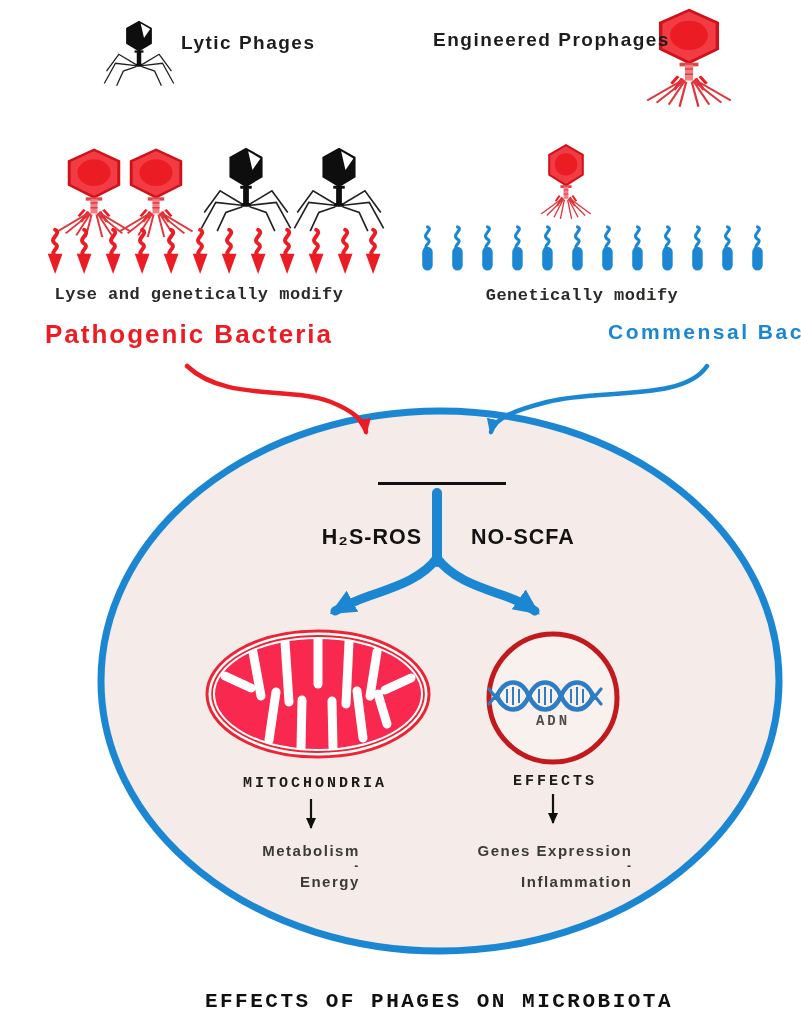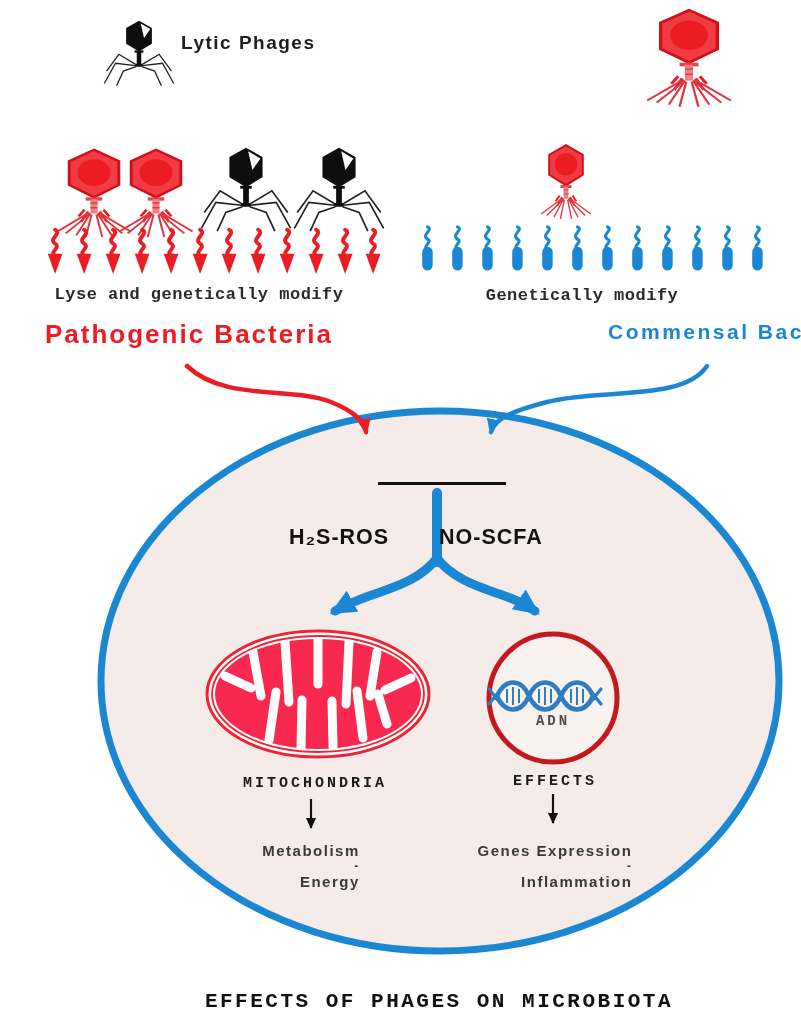--- a/index.html
+++ b/index.html
@@ -15,22 +15,22 @@
   }
   .ctr{transform:translateX(-50%);font-family:Liberation Mono, monospace;}
   .lytic{left:142px;top:33px;font-size:19px;letter-spacing:1.5px;}
   .engineered{left:394px;top:30px;font-size:19px;letter-spacing:1.5px;}
   .lyse{left:160px;top:286px;font-size:17px;letter-spacing:.5px;color:#2a2a28;}
   .pathogenic{left:6px;top:320px;font-size:26px;letter-spacing:2px;color:var(--red);text-align:right;}
   .genetically{left:543px;top:287px;font-size:17px;letter-spacing:.5px;color:#2a2a28;}
   .commensal{left:569px;top:320px;font-size:21px;letter-spacing:2.5px;color:var(--blue);}
   .metabolites{left:403px;top:449px;font-size:25px;letter-spacing:4px;color:#0c0c0c;}
   .metab-underline{position:absolute;left:339px;top:482px;width:128px;height:3px;background:#111;}
-  .h2s{left:250px;top:526px;width:133px;text-align:left;font-size:21.5px;letter-spacing:1px;color:#121212;}
-  .noscfa{left:400px;top:526px;font-size:21.5px;letter-spacing:1px;color:#121212;}
+  .h2s{left:250px;top:526px;width:133px;text-align:right;font-size:21.5px;letter-spacing:1px;color:#121212;}
+  .noscfa{left:432px;top:526px;font-size:21.5px;letter-spacing:1px;color:#121212;}
   .organelle-title{font-size:15px;letter-spacing:3px;color:#1b1b19;}
   .mito-title{left:276px;top:776px;}
   .nuc-title{left:516px;top:774px;}
   .effects{position:absolute;text-align:right;font-weight:bold;font-size:15px;
     letter-spacing:1.5px;color:#3a3a38;transform:translateX(-50%);line-height:17px;}
   .mito-effects{left:272px;top:842px;}
   .nuc-effects{left:516px;top:842px;}
   .effects .sep{font-size:12px;line-height:14px;}
   .adn{left:514px;top:714px;font-size:14px;letter-spacing:3px;color:var(--adn_gray);}
   .footer{left:400px;top:990px;font-size:21px;letter-spacing:2.5px;color:#101010;}
@@ -205,20 +205,21 @@
 
     <g>
       <path class="curve stroke-red" marker-end="url(#arrRed)" d="M148,366 C186,402 252,386 292,402 C314,411 325,420 327,432"></path>
     </g>
     <g>
       <path class="curve stroke-blue" marker-end="url(#arrBlue)" d="M668,366 C644,402 560,388 508,402 C477,410 455,418 452,432"></path>
     </g>
   </svg>
 
   <div class="lbl lytic">Lytic Phages</div>
+  <div class="lbl engineered">Engineered Prophages</div>
 
   <div class="lbl lyse ctr">Lyse and genetically modify</div>
   <div class="lbl pathogenic">Pathogenic Bacteria</div>
 
   <div class="lbl genetically ctr">Genetically modify</div>
   <div class="lbl commensal">Commensal Bacteria</div>
 
   <div class="metab-underline"></div>
 
   <div class="lbl h2s">H₂S-ROS</div>

